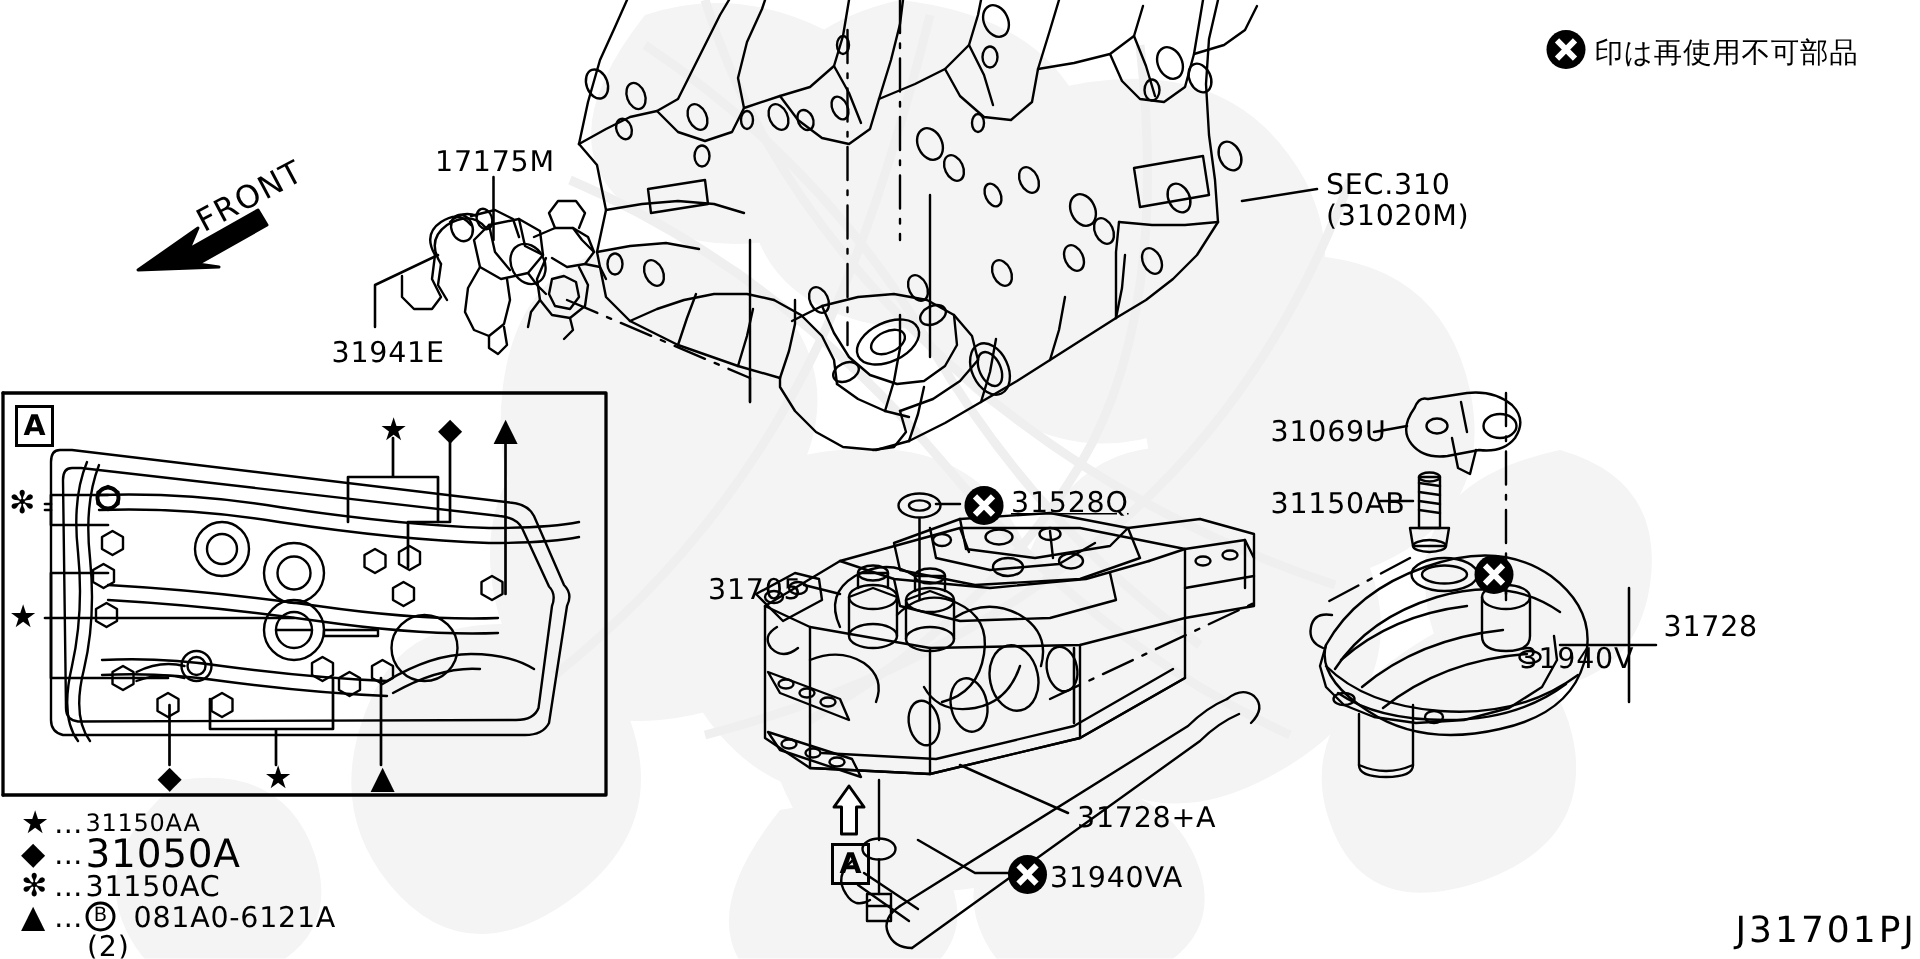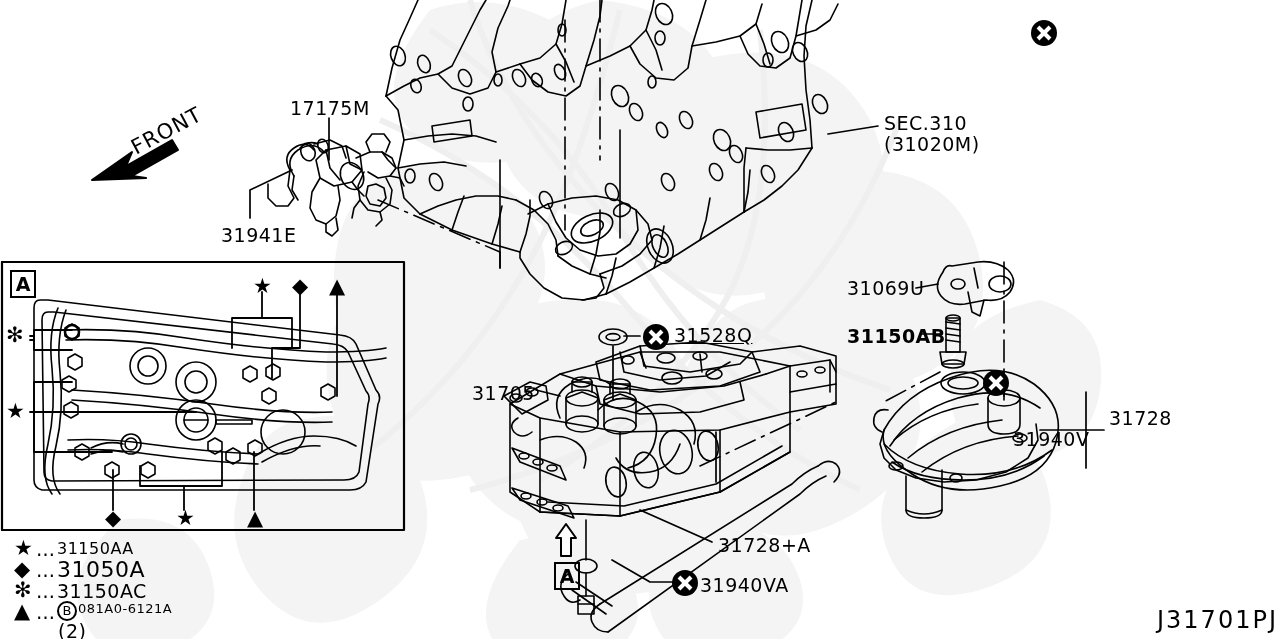--- a/index.html
+++ b/index.html
@@ -420,29 +420,30 @@
         <path d="M92 180 L132 152 L126 166 L172 140 L178 150 L132 176 L146 178 Z" fill="#000" stroke="#000"></path>
       </g>
 
       <g stroke-width="2">
         <path d="M556 538 L566 524 L576 538 L571 538 L571 556 L561 556 L561 538 Z" fill="#fff" stroke="#000"></path>
       </g>
     </g>
   </svg>
 
   <div class="xmark" style="left:1031px;top:20px;"></div>
+  <div class="lgd jp" style="left:1063px;top:22px;">印は再使用不可部品</div>
 
   <div class="lbl" style="left:128px;top:140px;transform:rotate(-28deg);transform-origin:left top;font-size:21px;letter-spacing:1px;">FRONT</div>
 
   <div class="lbl" style="left:290px;top:99px;">17175M</div>
   <div class="lbl" style="left:221px;top:226px;">31941E</div>
   <div class="lbl" style="left:884px;top:114px;">SEC.310</div>
   <div class="lbl" style="left:884px;top:135px;">(31020M)</div>
   <div class="lbl" style="left:847px;top:279px;">31069U</div>
-  <div class="lbl" style="left:847px;top:327px;font-weight:bold;">31150AB</div>
+  <div class="lbl" style="left:847px;top:327px;">31150AB</div>
   <div class="lbl" style="left:674px;top:326px;text-decoration:underline;">31528Q</div>
   <div class="lbl" style="left:472px;top:384px;">31705</div>
   <div class="lbl" style="left:1013px;top:382px;margin-top:48px;">31940V</div>
   <div class="lbl" style="left:1109px;top:409px;">31728</div>
   <div class="lbl" style="left:718px;top:536px;">31728+A</div>
   <div class="lbl" style="left:700px;top:576px;">31940VA</div>
 
   <div class="xmark" style="left:643px;top:324px;"></div>
   <div class="xmark" style="left:983px;top:370px;"></div>
   <div class="xmark" style="left:672px;top:570px;"></div>
@@ -463,31 +464,31 @@
 
   <div style="position:absolute;left:14px;top:538px;">
     <div style="display:flex;align-items:center;height:21px;">
       <span class="sym" style="position:static;width:22px;">★</span>
       <span style="font-size:19px;margin-right:2px;">…</span>
       <span style="font-size:16px;letter-spacing:.5px;">31150AA</span>
     </div>
     <div style="display:flex;align-items:center;height:21px;">
       <span class="sym" style="position:static;width:22px;">◆</span>
       <span style="font-size:19px;margin-right:2px;">…</span>
-      <span style="font-size:22px;letter-spacing:.5px;">31050A</span>
+      <span style="font-size:26px;letter-spacing:.5px;">31050A</span>
     </div>
     <div style="display:flex;align-items:center;height:21px;">
       <span class="sym" style="position:static;width:22px;">✻</span>
       <span style="font-size:19px;margin-right:2px;">…</span>
       <span style="font-size:19px;letter-spacing:.5px;">31150AC</span>
     </div>
     <div style="display:flex;align-items:flex-start;height:21px;">
       <span class="sym" style="position:static;width:22px;">▲</span>
       <span style="font-size:19px;margin-right:2px;">…</span>
       <span class="circB">B</span>
-      <span style="font-size:13px;letter-spacing:.5px;">081A0-6121A</span>
+      <span style="font-size:19px;letter-spacing:.5px;margin-left:11px;">081A0-6121A</span>
     </div>
     <div style="font-size:19px;letter-spacing:.5px;margin-left:44px;margin-top:-2px;">(2)</div>
   </div>
 
   <div class="lbl code" style="left:1157px;top:608px;">J31701PJ</div>
 
 </div>
 
 </body></html>

